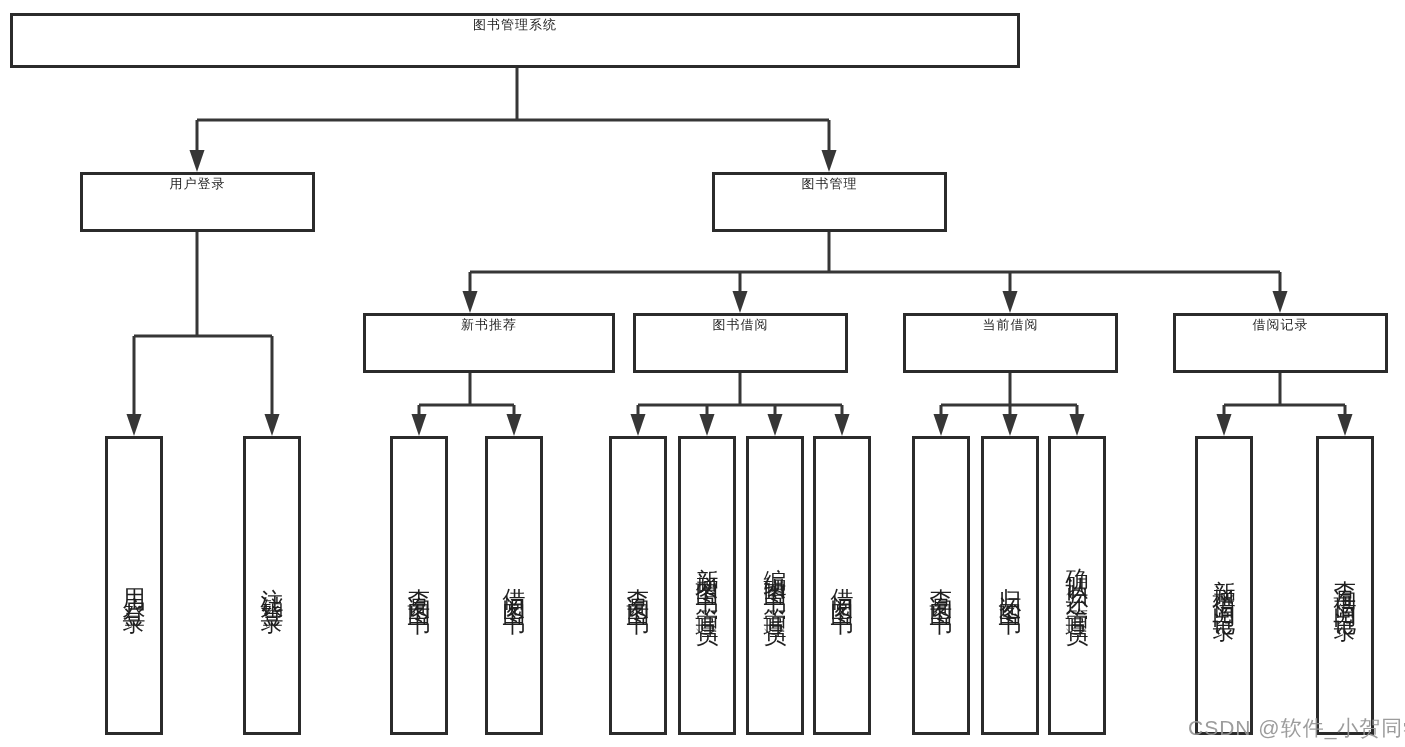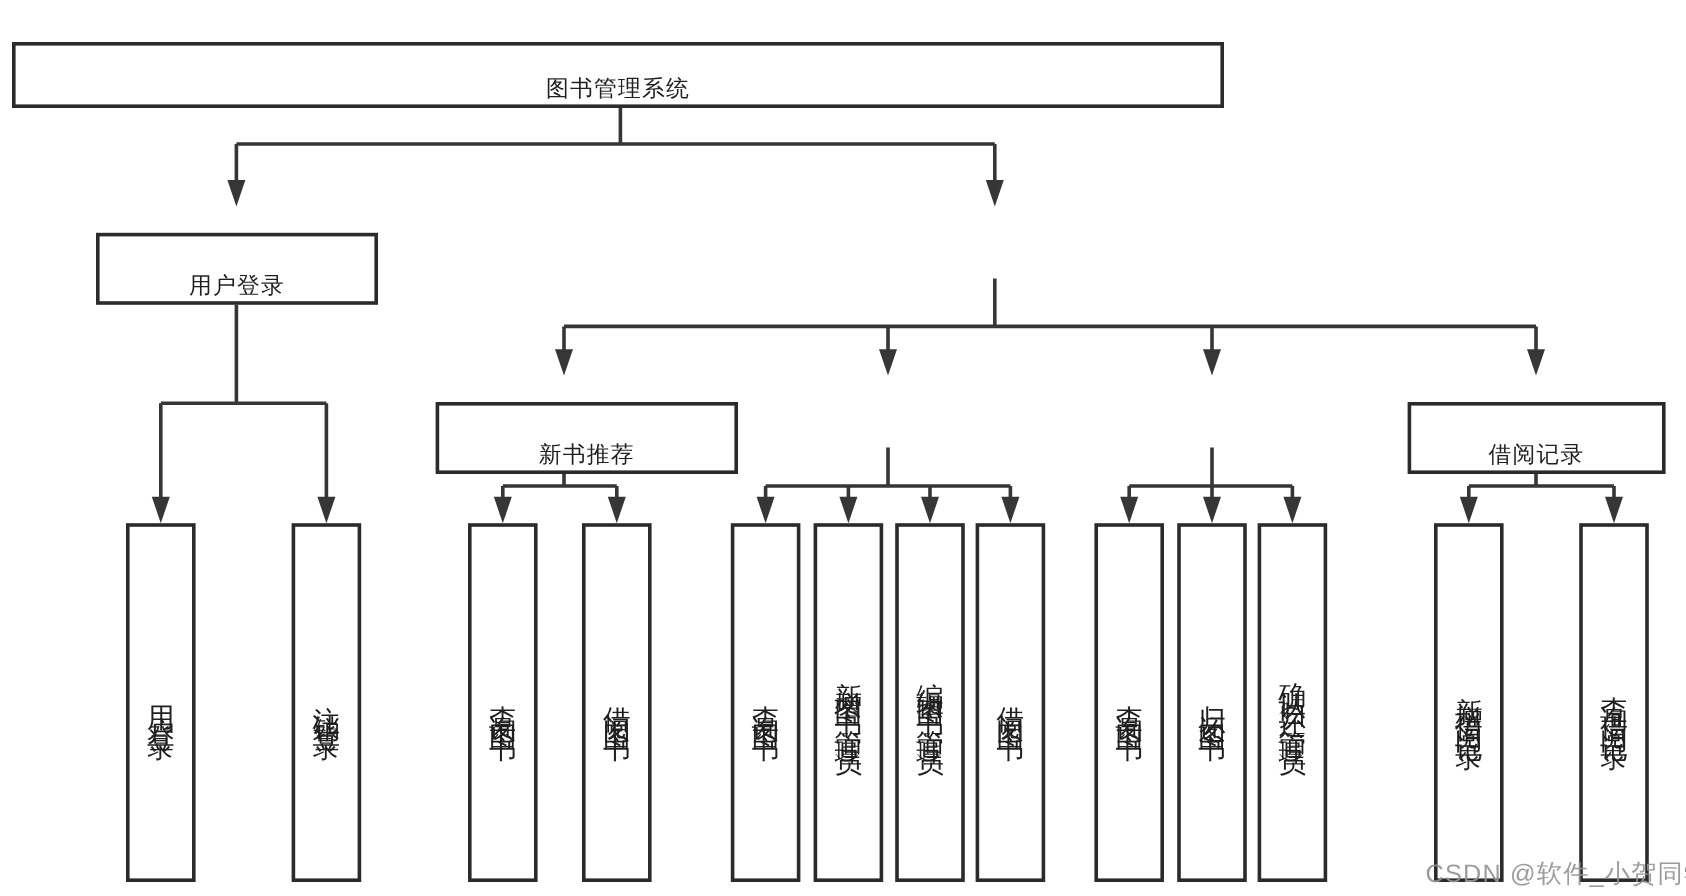--- a/index.html
+++ b/index.html
@@ -10,25 +10,24 @@
     font-family:"Liberation Sans","DejaVu Sans",sans-serif;
     color:#1f1f1f;
     overflow:hidden;
   }
   #wires{position:absolute;left:0;top:0;width:1405px;height:747px;}
   .hbox{
     position:absolute;
     box-sizing:border-box;
     border:3px solid #2b2b2b;
     background:#ffffff;
-    display:flex;align-items:flex-end;justify-content:center;
-    font-size:19px;
+    display:flex;align-items:flex-start;justify-content:center;
+    font-size:13px;
     letter-spacing:1px;
     z-index:2;
-    margin-top:22px;
   }
   .vbox{
     position:absolute;
     box-sizing:border-box;
     top:436px;height:299px;width:58px;
     border:3px solid #2b2b2b;
     background:#ffffff;
     display:flex;align-items:center;justify-content:center;
     z-index:2;
   }
@@ -93,23 +92,32 @@
     <polygon class="arrow" points="1337.5,414 1352.5,414 1345,436"></polygon>
   </svg>
 
   <div class="hbox" style="left:10px;top:13px;width:1010px;height:55px">
     <span>图书管理系统</span>
   </div>
 
   <div class="hbox" style="left:80px;top:172px;width:235px;height:60px">
     <span>用户登录</span>
   </div>
+  <div class="hbox" style="left:712px;top:172px;width:235px;height:60px">
+    <span>图书管理</span>
+  </div>
 
   <div class="hbox" style="left:363px;top:313px;width:252px;height:60px">
     <span>新书推荐</span>
+  </div>
+  <div class="hbox" style="left:633px;top:313px;width:215px;height:60px">
+    <span>图书借阅</span>
+  </div>
+  <div class="hbox" style="left:903px;top:313px;width:215px;height:60px">
+    <span>当前借阅</span>
   </div>
   <div class="hbox" style="left:1173px;top:313px;width:215px;height:60px">
     <span>借阅记录</span>
   </div>
 
   <div class="vbox" style="left:105px">
     <span class="vtext">用户登录</span>
   </div>
   <div class="vbox" style="left:243px">
     <span class="vtext">注销登录</span>

